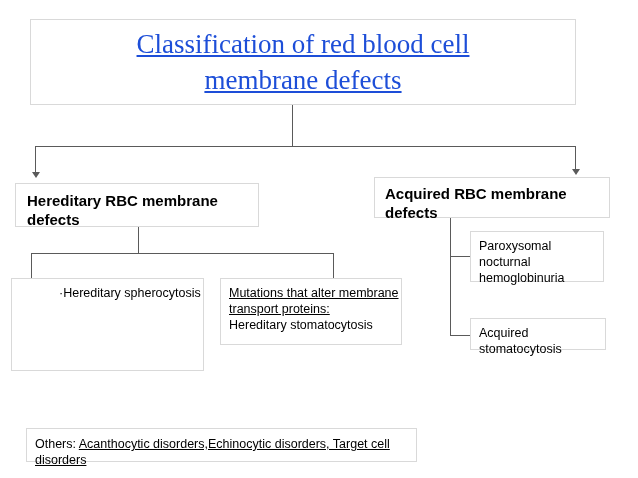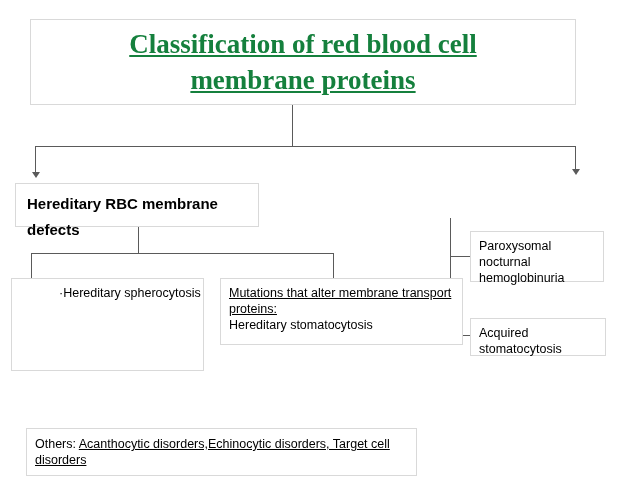--- a/index.html
+++ b/index.html
@@ -29,24 +29,24 @@
     left: 30px;
     top: 19px;
     width: 546px;
     height: 86px;
     display: flex;
     align-items: center;
     justify-content: center;
   }
   #title-text {
     font-family: "Liberation Serif", serif;
-    font-weight: bold;
+    font-weight: normal;
     font-size: 27px;
     line-height: 36px;
-    color: #15803d;
+    color: #1d4ed8;
     text-decoration: underline;
     text-align: center;
     letter-spacing: 0px;
     padding: 0 14px;
   }
 
   
   #hereditary-box {
     left: 15px;
     top: 183px;
@@ -57,58 +57,58 @@
   #acquired-box {
     left: 374px;
     top: 177px;
     width: 236px;
     height: 41px;
     padding: 6px 0 0 10px;
   }
   .lvl2-text {
     font-size: 15px;
     font-weight: bold;
-    line-height: 26px;
+    line-height: 19px;
     color: #000000;
   }
 
   
   #mut-structure-box {
     left: 11px;
     top: 278px;
     width: 193px;
     height: 93px;
     padding: 6px 0 0 8px;
   }
   #mut-transport-box {
     left: 220px;
     top: 278px;
-    width: 243px;
+    width: 182px;
     height: 67px;
     padding: 6px 0 0 8px;
   }
   #pnh-box {
     left: 470px;
     top: 231px;
     width: 134px;
     height: 51px;
     padding: 6px 10px 0 8px;
   }
   #acq-stoma-box {
     left: 470px;
     top: 318px;
     width: 136px;
-    height: 38px;
+    height: 32px;
     padding: 6px 0 0 8px;
   }
   #others-box {
     left: 26px;
     top: 428px;
     width: 391px;
-    height: 48px;
+    height: 34px;
     padding: 7px 0 0 8px;
   }
   .lvl3-text {
     font-size: 12.5px;
     line-height: 16px;
     color: #000000;
   }
   .u { text-decoration: underline; }
   .bullet-line { white-space: nowrap; margin-left: 39px; }
 
@@ -129,35 +129,38 @@
   }
 </style>
 </head>
 <body>
 
 <div id="canvas">
 
   <div class="box" id="title-box">
     <div id="title-text">
       <span>Classification of red blood cell</span><br>
-      <span>membrane proteins</span>
+      <span>membrane defects</span>
     </div>
   </div>
 
   <div class="ln v" style="left:292px; top:105px; height:41px;"></div>
   <div class="ln h" style="left:35px; top:146px; width:541px;"></div>
   <div class="ln v" style="left:35px; top:146px; height:26px;"></div>
   <div class="arrow" style="left:32px; top:172px;"></div>
   <div class="ln v" style="left:575px; top:146px; height:23px;"></div>
   <div class="arrow" style="left:572px; top:169px;"></div>
 
   <div class="box" id="hereditary-box">
     <div class="lvl2-text">Hereditary RBC membrane defects</div>
   </div>
 
+  <div class="box" id="acquired-box">
+    <div class="lvl2-text">Acquired RBC membrane defects</div>
+  </div>
 
   <div class="ln v" style="left:138px; top:227px; height:26px;"></div>
   <div class="ln h" style="left:31px; top:253px; width:303px;"></div>
   <div class="ln v" style="left:31px; top:253px; height:25px;"></div>
   <div class="ln v" style="left:333px; top:253px; height:25px;"></div>
 
   <div class="ln v" style="left:450px; top:218px; height:117px;"></div>
   <div class="ln h" style="left:450px; top:256px; width:20px;"></div>
   <div class="ln h" style="left:450px; top:335px; width:20px;"></div>
 

